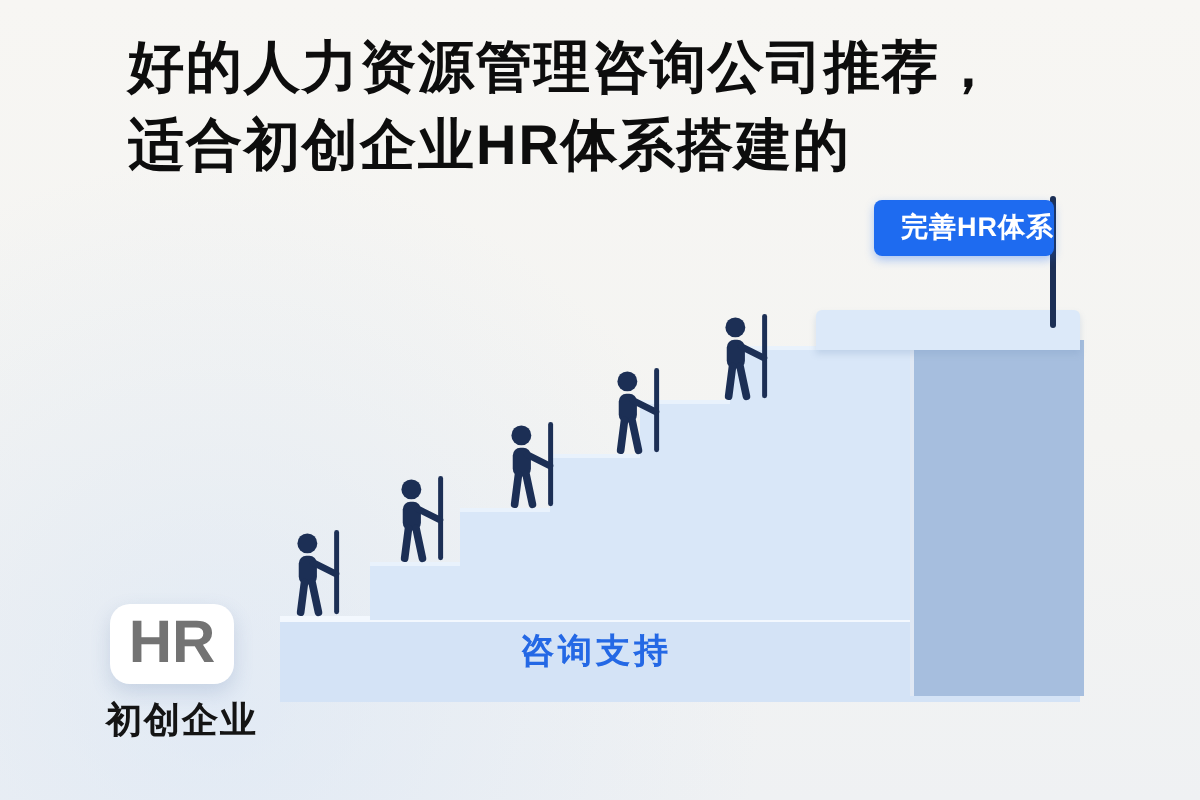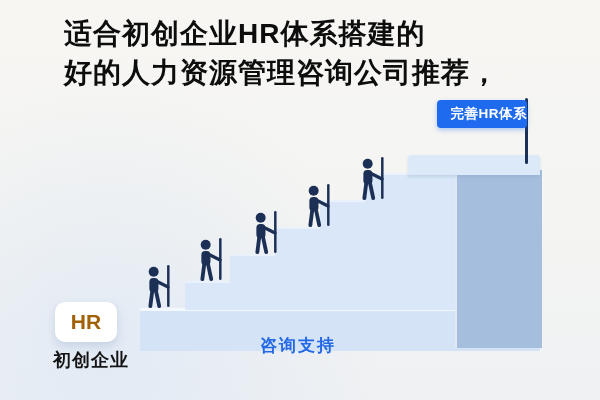--- a/index.html
+++ b/index.html
@@ -21,21 +21,20 @@
   
   .stair{position:absolute;background:#d9e7f8;border-top:2px solid #e9f2fc;}
   .base-band{
     position:absolute;left:140px;top:308px;width:400px;height:40px;
     background:#d4e3f6;border-top:3px solid #f3f8fe;
   }
   .support-label{
     position:absolute;left:140px;top:314px;width:316px;
     text-align:center;color:#2468e5;font-weight:bold;font-size:17px;
     letter-spacing:2px;
-    margin-top:20px;
   }
   .column{
     position:absolute;left:455px;top:170px;width:85px;height:178px;
     background:#a6bede;border-left:2px solid rgba(255,255,255,.65);
   }
   .platform{
     position:absolute;left:408px;top:155px;width:132px;height:20px;
     background:#dce9f9;border-radius:3px 3px 0 0;
     box-shadow:0 2px 3px rgba(120,150,190,.25);
   }
@@ -57,36 +56,36 @@
   .f1{left:141px;top:265px;}
   .f2{left:193px;top:238px;}
   .f3{left:248px;top:211px;}
   .f4{left:301px;top:184px;}
   .f5{left:355px;top:157px;}
   
   .hr-card{
     position:absolute;left:55px;top:302px;width:62px;height:40px;
     background:#ffffff;border-radius:10px;
     display:flex;align-items:center;justify-content:center;
-    color:#a16207;font-weight:900;font-size:21px;
+    color:#737373;font-weight:900;font-size:30px;
     box-shadow:0 4px 10px rgba(80,110,160,.20);
   }
   .startup-name{
     position:absolute;left:53px;top:348px;width:100px;
     color:#141414;font-weight:bold;font-size:18px;letter-spacing:1px;
   }
 </style>
 </head>
 <body>
 
 <div class="canvas">
 
   <div class="title">
+    <div>好的人力资源管理咨询公司推荐，</div>
     <div>适合初创企业HR体系搭建的</div>
-    <div>好的人力资源管理咨询公司推荐，</div>
   </div>
 
   <div>
     <div class="base-band"></div>
     <div class="stair" style="left:185px;top:281px;width:270px;height:27px;"></div>
     <div class="stair" style="left:230px;top:254px;width:225px;height:54px;"></div>
     <div class="stair" style="left:275px;top:227px;width:180px;height:81px;"></div>
     <div class="stair" style="left:320px;top:200px;width:135px;height:108px;"></div>
     <div class="stair" style="left:365px;top:173px;width:90px;height:135px;"></div>
     <div class="stair" style="left:410px;top:160px;width:45px;height:148px;"></div>

